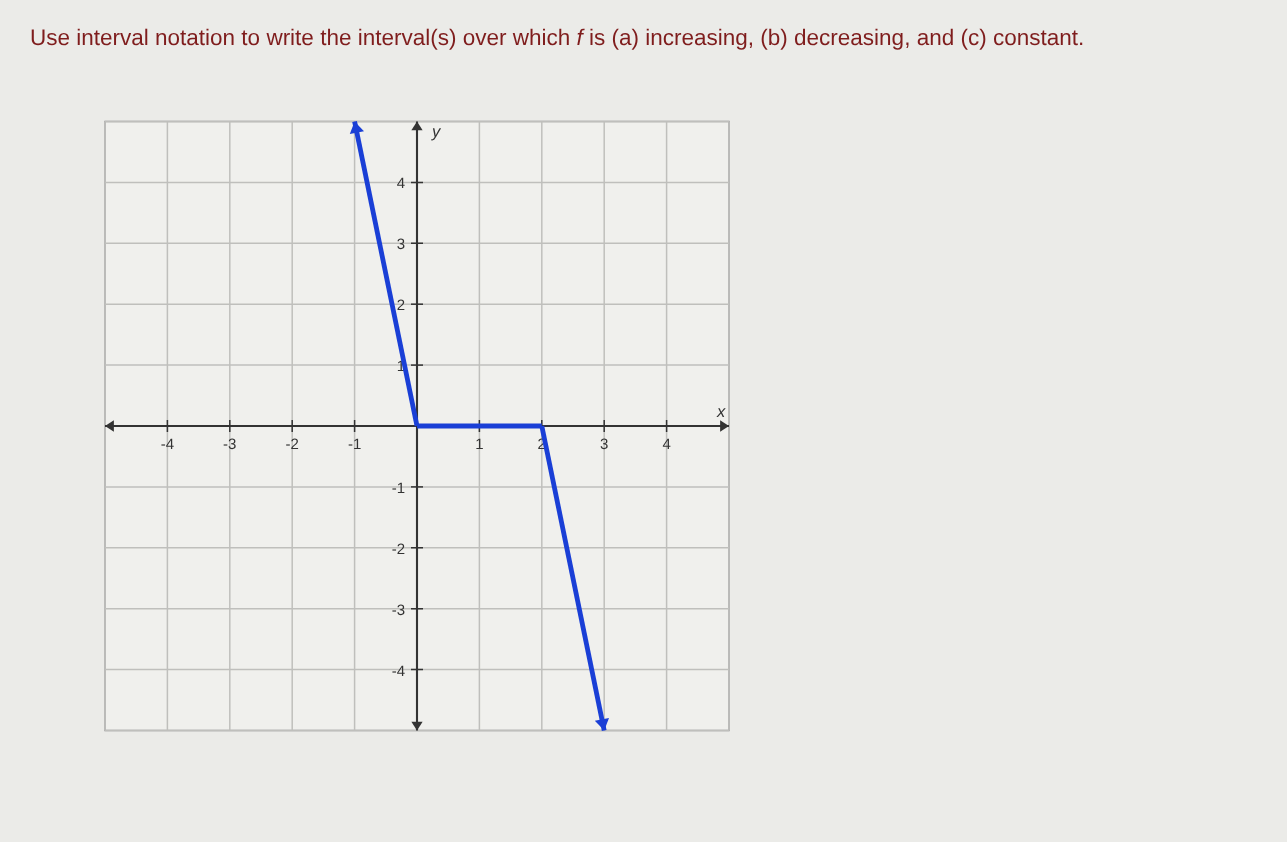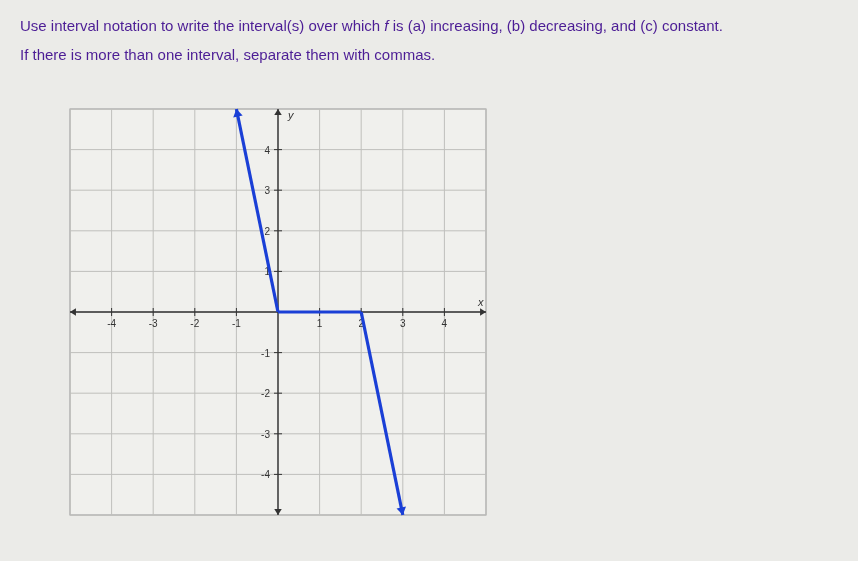--- a/index.html
+++ b/index.html
@@ -5,38 +5,37 @@
     * { margin: 0; padding: 0; box-sizing: border-box; }
     body {
       font-family: Arial, sans-serif;
       background: #ebebe8;
       padding: 12px 20px;
       width: 858px;
       height: 561px;
     }
     .question-text {
       font-size: 15px;
-      color: #4c1d95;
+      color: #7f1d1d;
       line-height: 1.9;
       margin-bottom: 14px;
     }
     .italic-f { font-style: italic; }
     .graph-wrap {
       margin-left: 28px;
       padding-top: 4px;
     }
     svg { display: block; }
   </style>
 </head>
 <body>
 
 <div class="question-text">
   <span>Use interval notation to write the interval(s) over which </span><span class="italic-f">f</span><span> is (a) increasing, (b) decreasing, and (c) constant.</span>
   <br>
-  <span>If there is more than one interval, separate them with commas.</span>
 </div>
 
 <div class="graph-wrap">
   <svg id="graph-svg" width="460" height="450">
       <rect x="22" y="22" width="416" height="406" fill="#f0f0ed" stroke="#999" stroke-width="1"></rect>
       <line x1="22" y1="22" x2="22" y2="428" stroke="#bfbfbc" stroke-width="1"></line>
       <line x1="63.6" y1="22" x2="63.6" y2="428" stroke="#bfbfbc" stroke-width="1"></line>
       <line x1="105.2" y1="22" x2="105.2" y2="428" stroke="#bfbfbc" stroke-width="1"></line>
       <line x1="146.8" y1="22" x2="146.8" y2="428" stroke="#bfbfbc" stroke-width="1"></line>
       <line x1="188.4" y1="22" x2="188.4" y2="428" stroke="#bfbfbc" stroke-width="1"></line>

